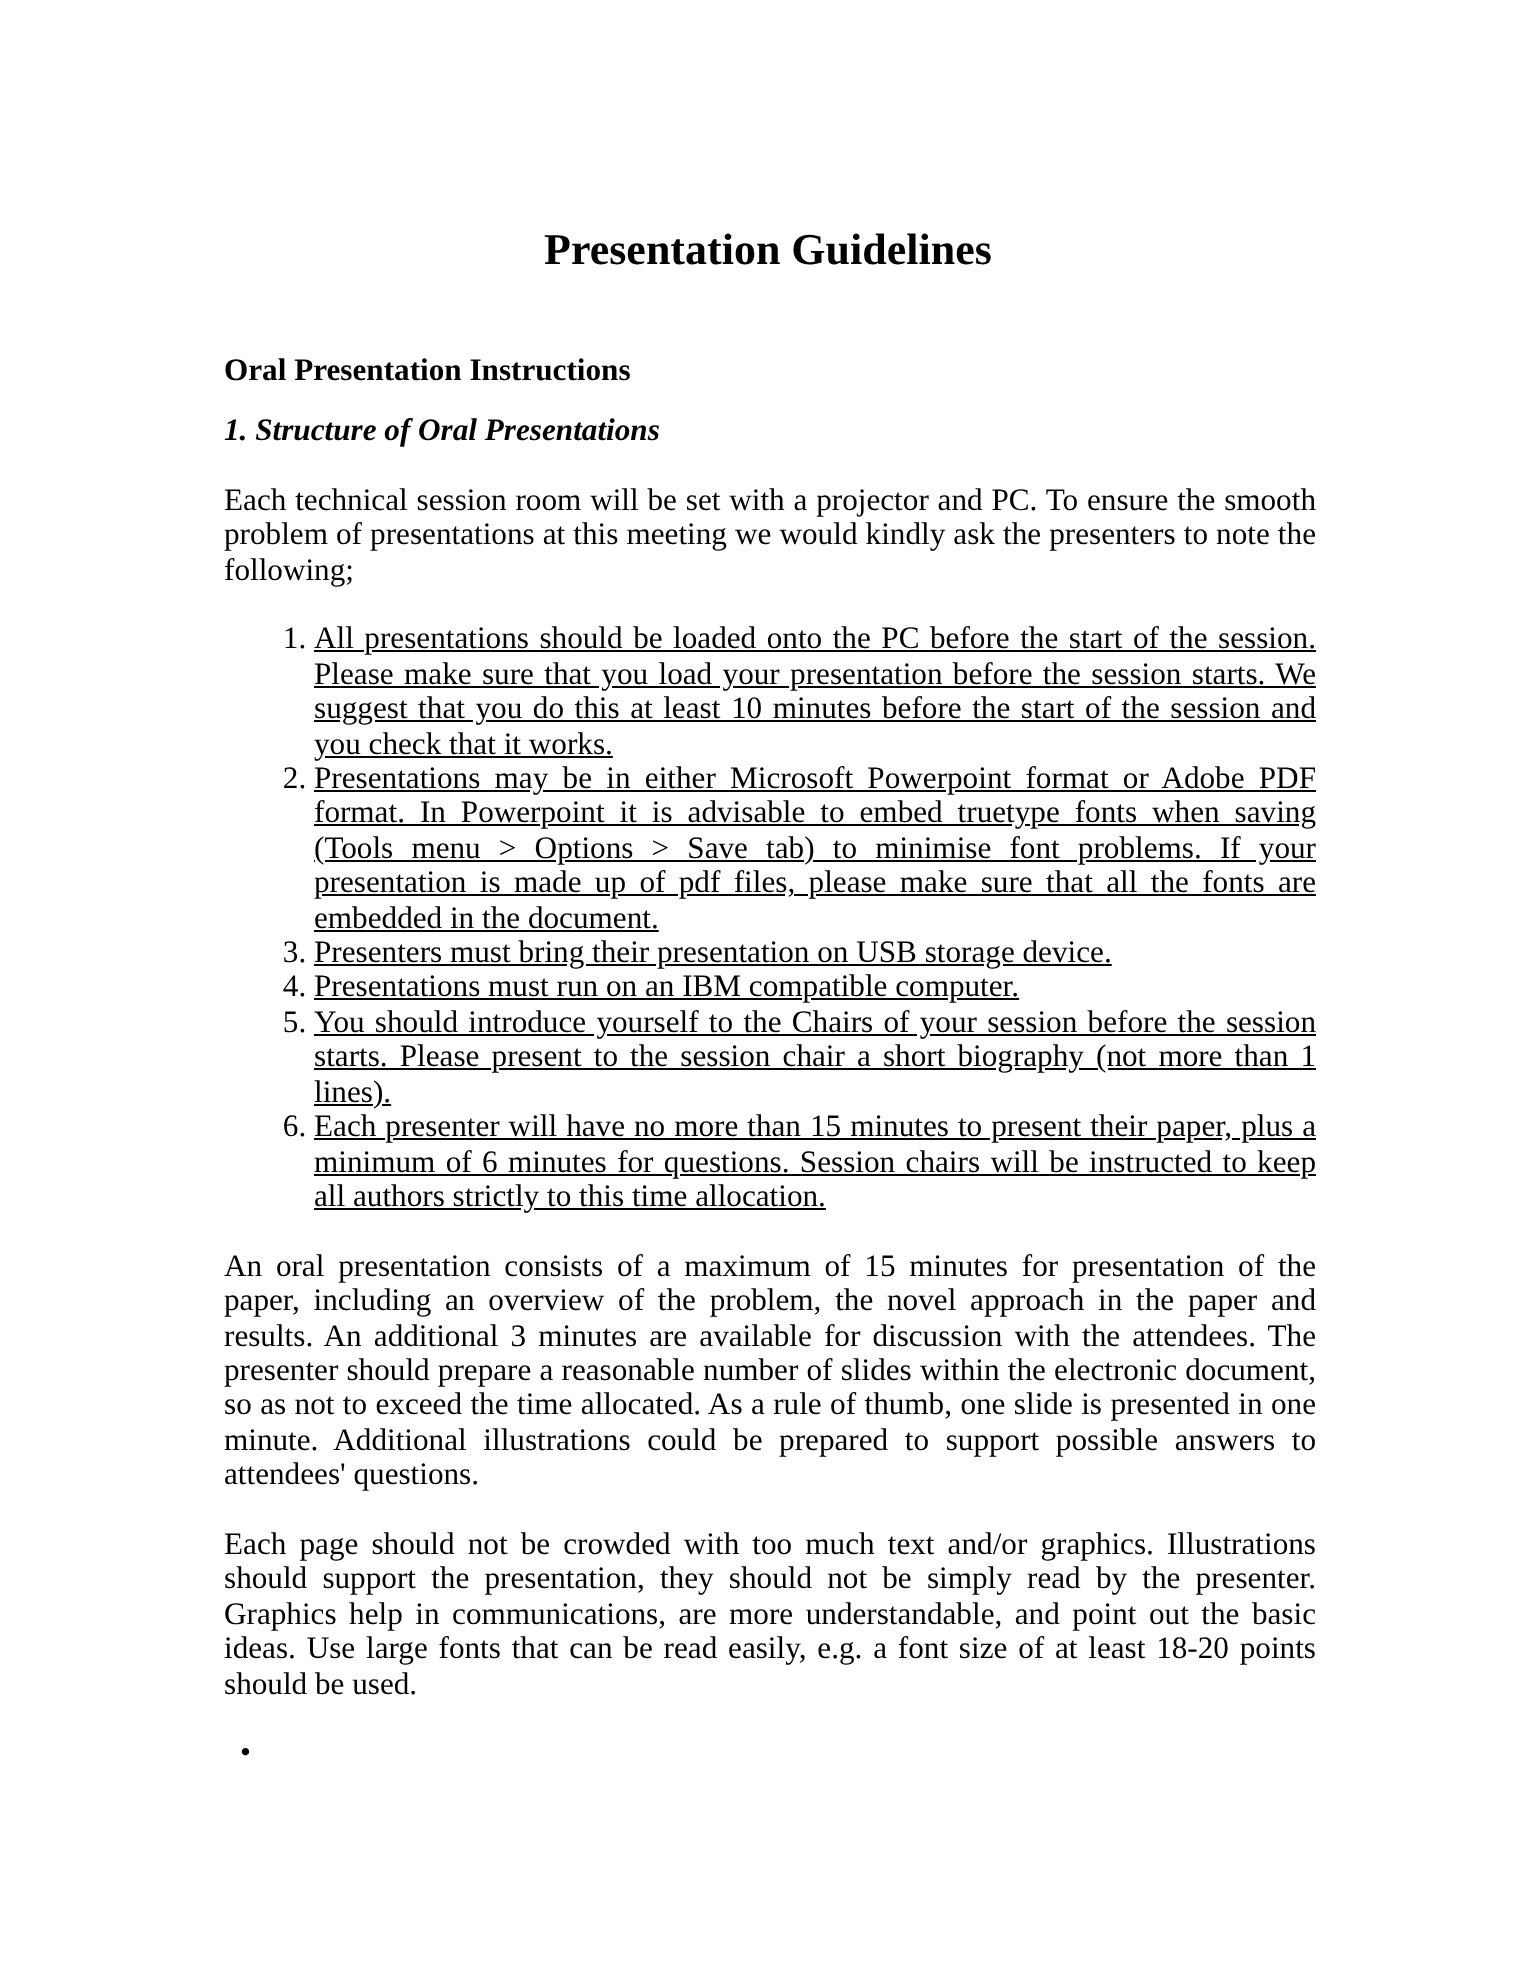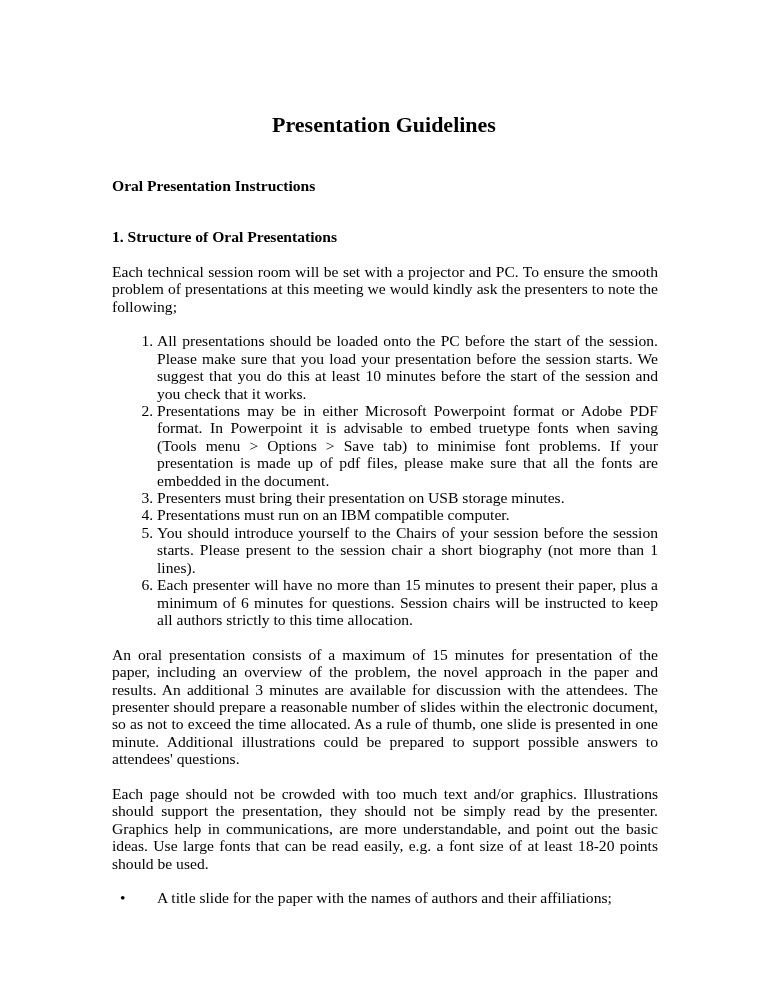--- a/index.html
+++ b/index.html
@@ -22,33 +22,35 @@
     }
     .title {
       text-align: center;
       font-weight: bold;
       font-size: 22px;
       line-height: 26px;
       margin: 0 0 39px -2px;
     }
     .h-bold {
       font-weight: bold;
-      margin: 0 0 34px 0;
+      margin: 0 0 13px 0;
     }
     .h-italic {
       font-weight: bold;
+      font-style: italic;
       margin: 0 0 17px 0;
     }
     p.para {
       margin: 0 0 17.4px 0;
       text-align: justify;
     }
     ol.list {
       margin: 0 0 17.4px 0;
       padding: 0 0 0 45px;
+      text-decoration: underline;
     }
     ol.list li {
       text-align: justify;
       padding-left: 0;
     }
     ul.bullets {
       margin: 0;
       padding: 0 0 0 45px;
       list-style: none;
     }
@@ -71,31 +73,30 @@
 
     <div class="h-bold">Oral Presentation Instructions</div>
 
     <div class="h-italic">1. Structure of Oral Presentations</div>
 
     <p class="para">Each technical session room will be set with a projector and PC. To ensure the smooth problem of presentations at this meeting we would kindly ask the presenters to note the following;</p>
 
     <ol class="list">
       <li>All presentations should be loaded onto the PC before the start of the session. Please make sure that you load your presentation before the session starts. We suggest that you do this at least 10 minutes before the start of the session and you check that it works.</li>
       <li>Presentations may be in either Microsoft Powerpoint format or Adobe PDF format. In Powerpoint it is advisable to embed truetype fonts when saving (Tools menu &gt; Options &gt; Save tab) to minimise font problems. If your presentation is made up of pdf files, please make sure that all the fonts are embedded in the document.</li>
-      <li>Presenters must bring their presentation on USB storage minutes.</li>
+      <li>Presenters must bring their presentation on USB storage device.</li>
       <li>Presentations must run on an IBM compatible computer.</li>
       <li>You should introduce yourself to the Chairs of your session before the session starts. Please present to the session chair a short biography (not more than 1 lines).</li>
       <li>Each presenter will have no more than 15 minutes to present their paper, plus a minimum of 6 minutes for questions. Session chairs will be instructed to keep all authors strictly to this time allocation.</li>
     </ol>
 
 
     <p class="para">An oral presentation consists of a maximum of 15 minutes for presentation of the paper, including an overview of the problem, the novel approach in the paper and results. An additional 3 minutes are available for discussion with the attendees. The presenter should prepare a reasonable number of slides within the electronic document, so as not to exceed the time allocated. As a rule of thumb, one slide is presented in one minute. Additional illustrations could be prepared to support possible answers to attendees' questions.</p>
     <p class="para">Each page should not be crowded with too much text and/or graphics. Illustrations should support the presentation, they should not be simply read by the presenter. Graphics help in communications, are more understandable, and point out the basic ideas. Use large fonts that can be read easily, e.g. a font size of at least 18-20 points should be used.</p>
 
     <ul class="bullets">
       <li>
         <span class="bullet">•</span>
-        <span>A title slide for the paper with the names of authors and their affiliations;</span>
       </li>
     </ul>
 
   </div>
 </div>
 
 </body></html>

